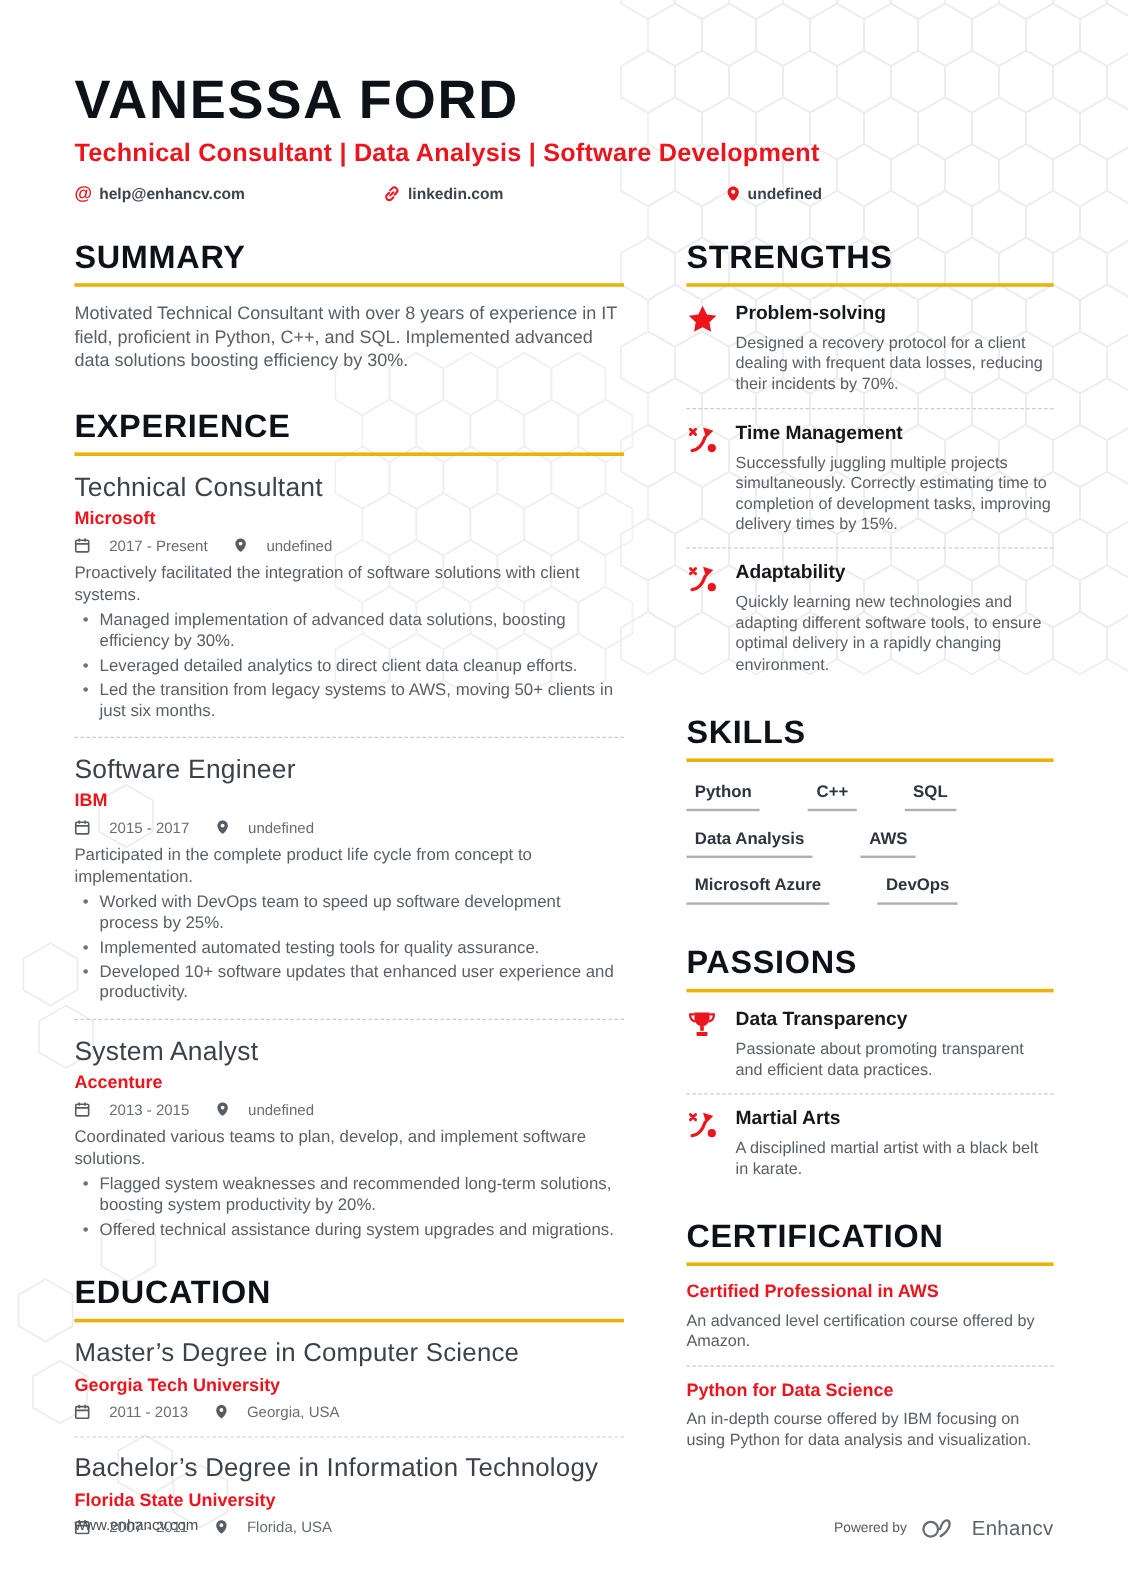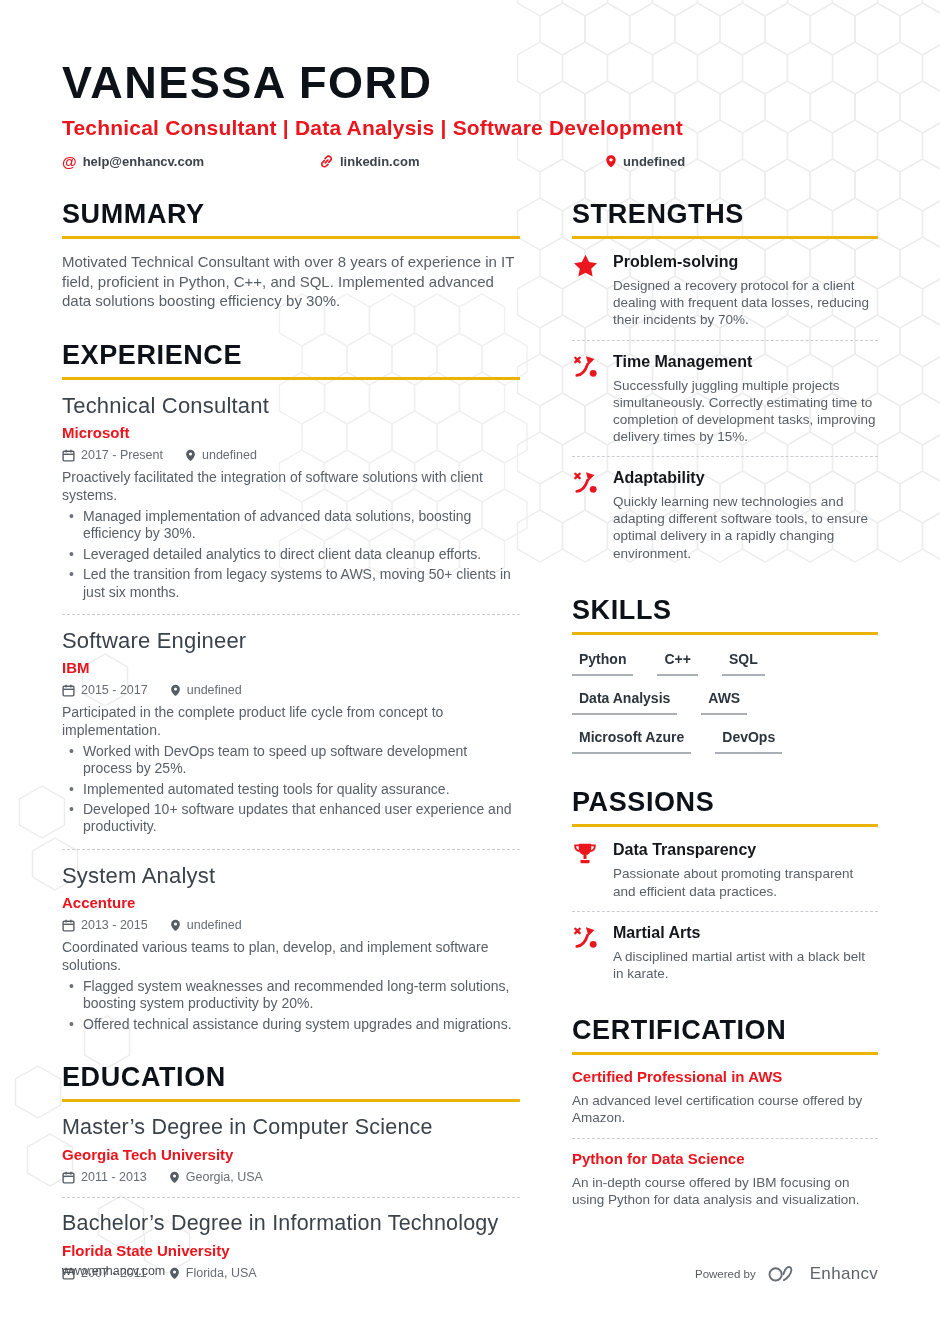--- a/index.html
+++ b/index.html
@@ -29,37 +29,37 @@
   .sec-h{font-size:27px;font-weight:700;letter-spacing:.6px;line-height:1.05;margin:0;
          padding-bottom:8px;border-bottom:3px solid #eab308;color:#0d1218}
   .sec-body{margin-top:13px}
 
   .summary-text{font-size:15px;line-height:1.3;color:var(--body);margin:0}
 
   .job-title{font-size:22px;font-weight:400;color:#3a424a;letter-spacing:.2px;line-height:1.2;margin:0}
   .edu-title{font-size:21.5px}
   .company{font-size:15px;font-weight:700;color:var(--accent);margin-top:5px}
   .meta{display:flex;align-items:center;gap:22px;margin-top:7px;font-size:12.5px;color:var(--meta)}
-  .meta-item{display:flex;align-items:flex-end;gap:6px}
+  .meta-item{display:flex;align-items:flex-start;gap:16px}
   .micon{color:#565d64;display:inline-flex}
   .job-summary{font-size:14px;line-height:1.24;color:var(--body);margin:7px 0 4px}
   .bullets{list-style:none;margin:0;padding:0}
   .bullets li{position:relative;padding-left:21px;font-size:14px;line-height:1.24;color:var(--body);margin-top:3px}
   .bullets li::before{content:"\2022";position:absolute;left:7px;color:#6b727a}
   .dash{border-top:1px dashed var(--dash);margin:13px 0}
   .dash-r{border-top:1px dashed var(--dash);margin:11px 0}
 
   
   .rc-item{display:flex;margin-top:2px}
   .rc-icon{width:28px;flex:none;margin-right:13px;padding-top:1px;color:var(--accent)}
   .rc-main{flex:1;min-width:0}
   .rc-title{font-size:16px;font-weight:700;color:#14181d;line-height:1.25;margin:0}
   .rc-text{font-size:13.5px;line-height:1.27;color:var(--body);margin:5px 0 0}
 
-  .skills{display:flex;flex-wrap:wrap;gap:14px 24px;margin-top:16px}
+  .skills{display:flex;flex-wrap:wrap;gap:14px 40px;margin-top:16px}
   .skill{font-size:14px;font-weight:700;color:#2c353d;padding:0 7px 7px;border-bottom:2px solid #aab0b5}
 
   .cert-title{font-size:15px;font-weight:700;color:var(--accent);line-height:1.2;margin:0}
   .cert-text{font-size:13.5px;line-height:1.27;color:var(--body);margin:6px 0 0}
 
   
   .footer{position:absolute;left:62px;right:62px;top:1264px;z-index:1;
           display:flex;justify-content:space-between;align-items:flex-start}
   .site{font-size:12.5px;color:#4a4f54}
   .powered{display:flex;align-items:center;gap:11px}

